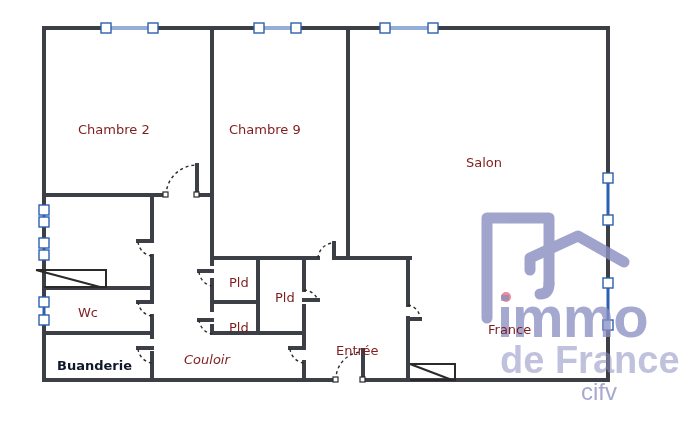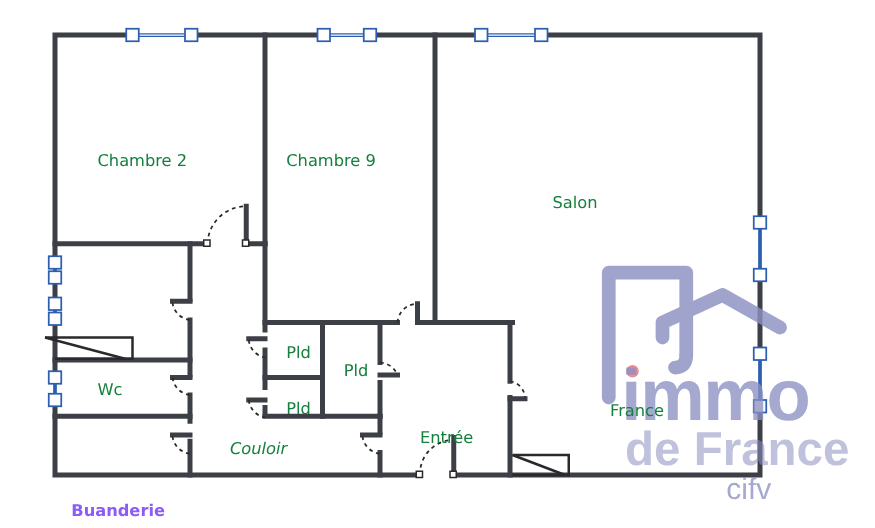--- a/index.html
+++ b/index.html
@@ -5,22 +5,22 @@
     html, body { margin: 0; padding: 0; background: #ffffff; }
     .plan { position: relative; width: 700px; height: 422px; overflow: hidden; background: #ffffff; }
     svg { position: absolute; left: 0; top: 0; }
     .wall { fill: none; stroke: #3c3f46; stroke-width: 4; stroke-linecap: square; }
     .win-glass { stroke: #2d5fb0; stroke-width: 3; fill: none; }
     .win-glass-in { stroke: #ffffff; stroke-width: 1; fill: none; }
     .win-box { fill: #ffffff; stroke: #2d5fb0; stroke-width: 1.4; }
     .door-arc { fill: none; stroke: #2a2a2a; stroke-width: 1.4; stroke-dasharray: 3 3; }
     .jamb { fill: #ffffff; stroke: #2a2a2a; stroke-width: 1.2; }
     .stair { fill: none; stroke: #2a2a2a; stroke-width: 2; }
-    .room-label { position: absolute; font-family: "DejaVu Sans", sans-serif; color: #15803d; font-size: 13px; white-space: nowrap; }
-    .room-label.bold { color: #8b5cf6; font-weight: bold; margin-top: 44px; }
+    .room-label { position: absolute; font-family: "DejaVu Sans", sans-serif; color: #7f1d1d; font-size: 13px; white-space: nowrap; }
+    .room-label.bold { color: #0f172a; font-weight: bold; }
     .logo { position: absolute; }
     .logo-text { position: absolute; font-family: "Liberation Sans", sans-serif; color: #8c90c2; opacity: .78; white-space: nowrap; }
   </style>
 </head>
 <body>
 
 <div class="plan">
   <svg width="700" height="422" viewBox="0 0 700 422">
 
     <g>
@@ -161,21 +161,21 @@
       <polyline points="530,270 530,258 578,236 624,262"></polyline>
     </g>
     <circle cx="506" cy="297" r="5" fill="#f08a95"></circle>
   </svg>
   <div class="logo-text" style="left:497px;top:288px;font-size:58px;font-weight:bold;letter-spacing:-1px;line-height:58px;">immo</div>
   <div class="logo-text" style="left:500px;top:340px;font-size:38px;font-weight:bold;line-height:40px;opacity:.55;">de France</div>
   <div class="logo-text" style="left:581px;top:381px;font-size:24px;font-weight:normal;line-height:22px;">cifv</div>
 
   <div class="room-label" style="left:78px;top:122px;">Chambre 2</div>
   <div class="room-label" style="left:229px;top:122px;">Chambre 9</div>
-  <div class="room-label" style="left:442px;top:155px;">Salon</div>
+  <div class="room-label" style="left:466px;top:155px;">Salon</div>
   <div class="room-label" style="left:78px;top:305px;">Wc</div>
   <div class="room-label bold" style="left:57px;top:358px;">Buanderie</div>
   <div class="room-label" style="left:184px;top:352px;font-style:italic;">Couloir</div>
   <div class="room-label" style="left:229px;top:275px;">Pld</div>
   <div class="room-label" style="left:275px;top:290px;">Pld</div>
   <div class="room-label" style="left:229px;top:320px;">Pld</div>
   <div class="room-label" style="left:336px;top:322px;margin-top:21px;">Entrée</div>
   <div class="room-label" style="left:488px;top:322px;">France</div>
 </div>
 

